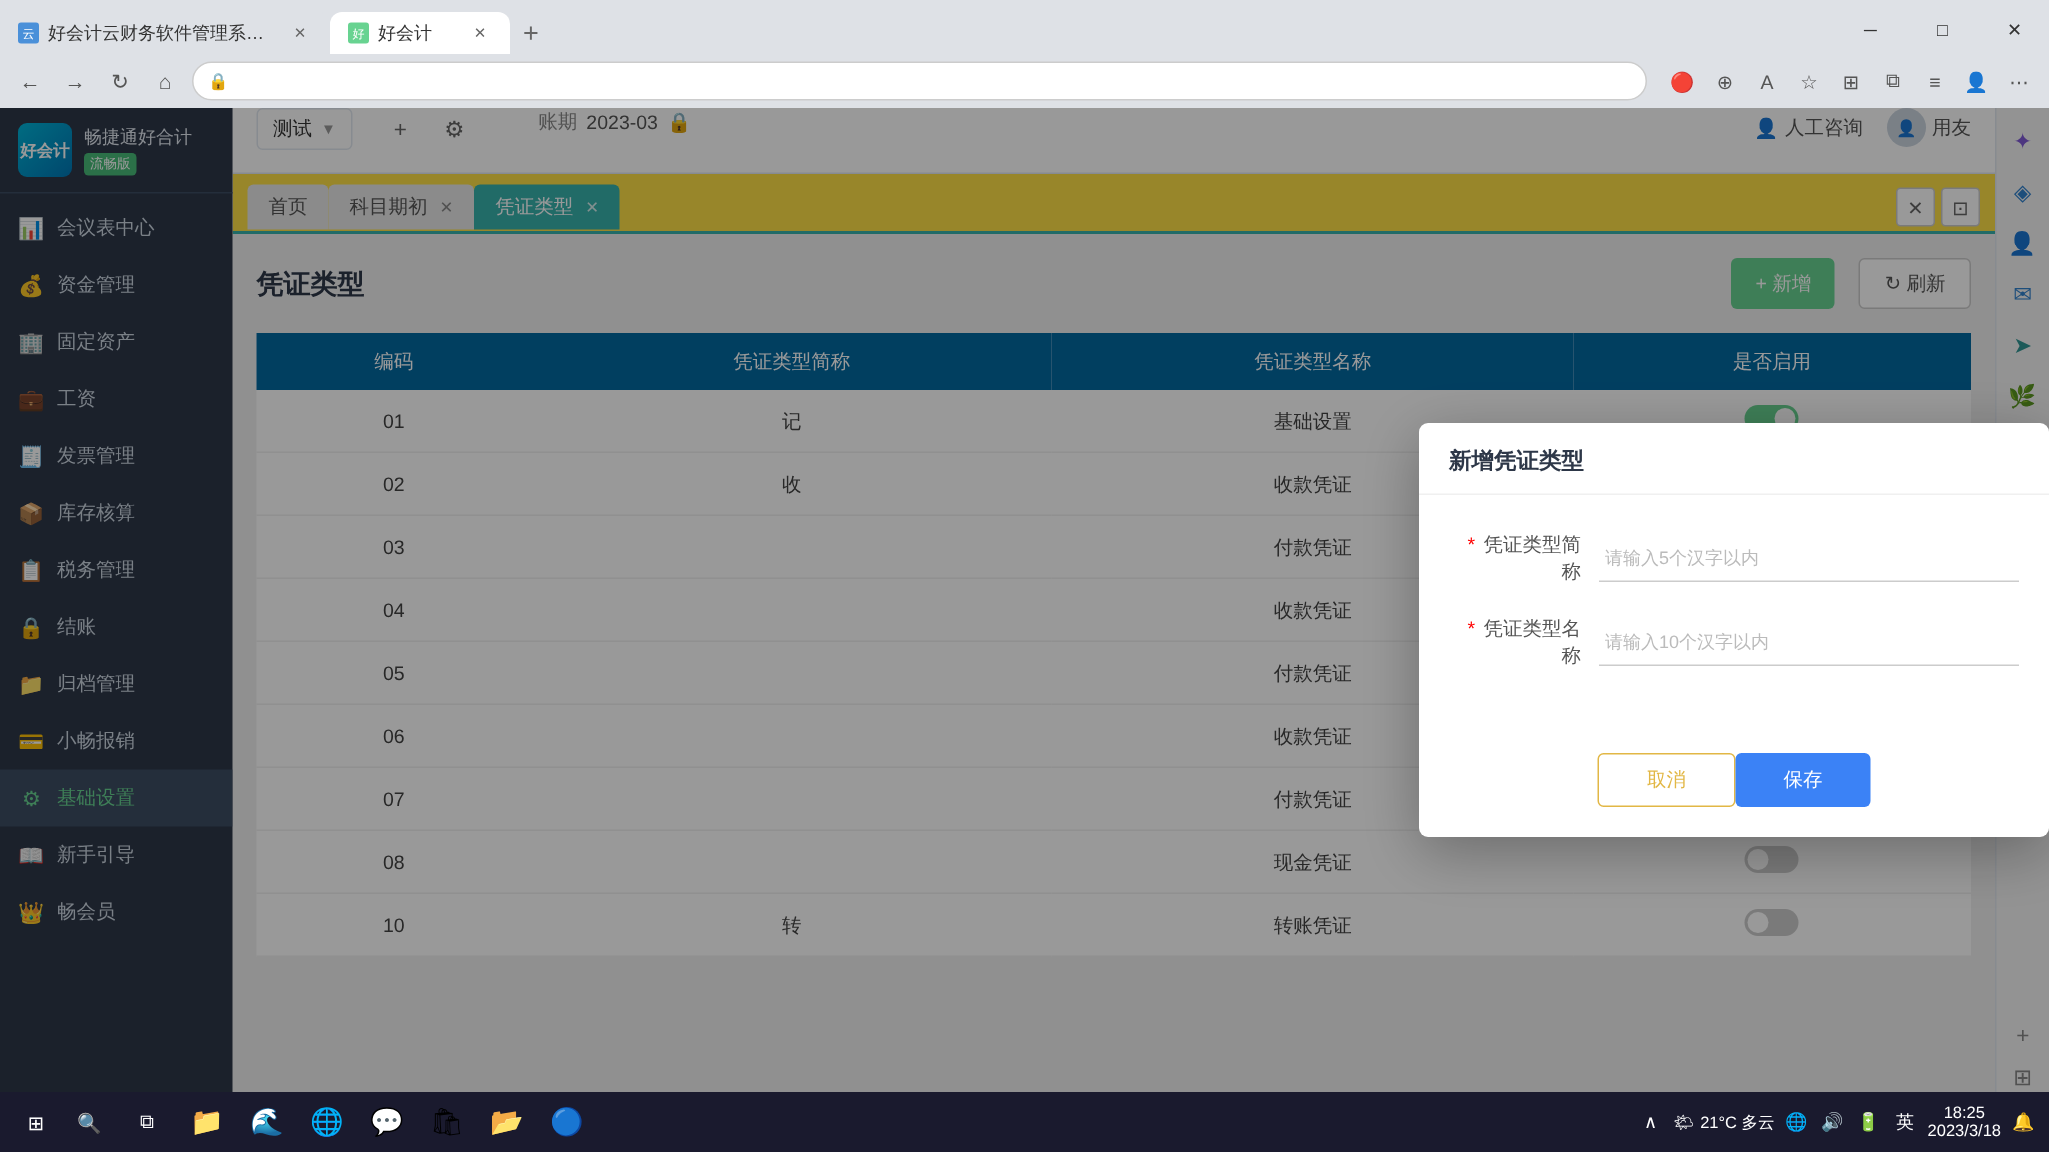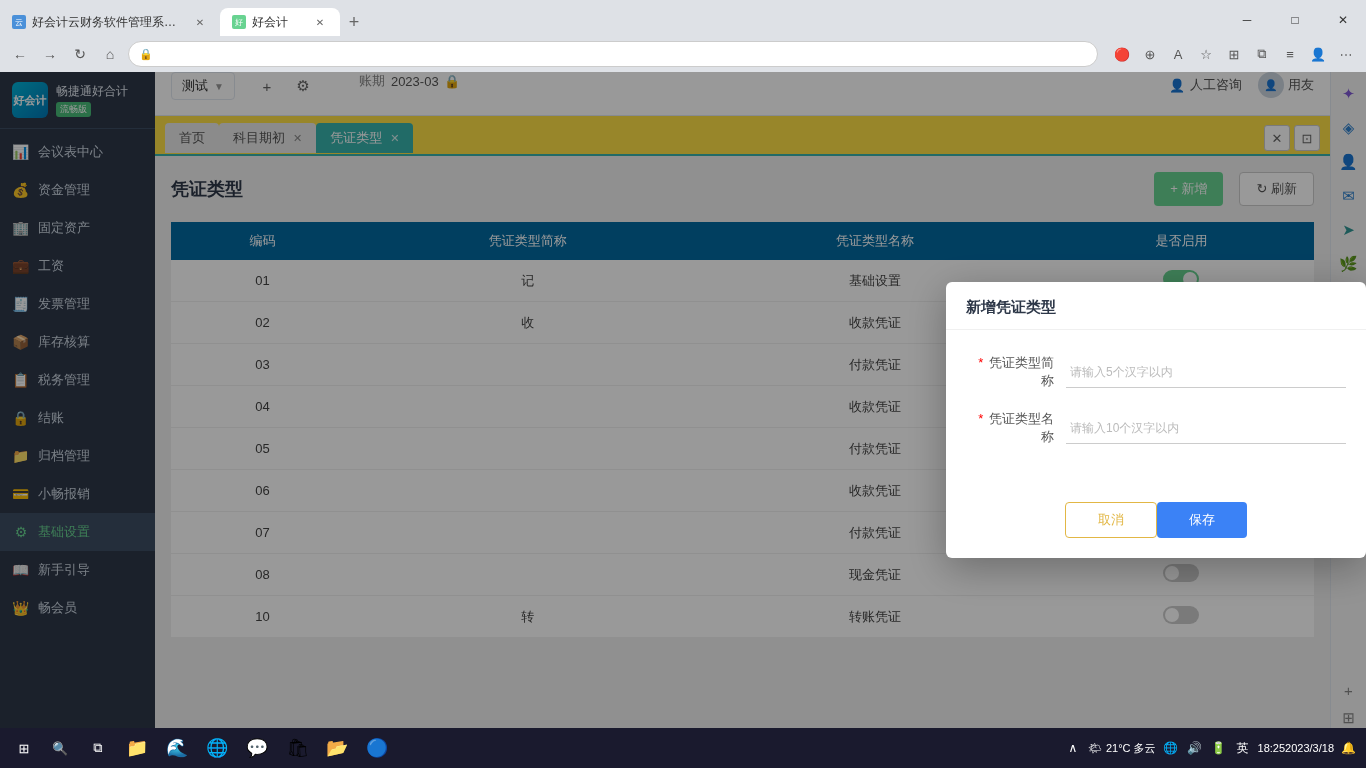--- a/index.html
+++ b/index.html
@@ -103,21 +103,21 @@
     .rs-icon.blue { color: #3182ce; }
     .rs-icon.teal { color: #319795; }
     .rs-icon.green { color: #38a169; }
 
     
     .taskbar { height: 40px; background: #1a1a2e; display: flex; align-items: center; padding: 0 8px; gap: 4px; position: fixed; bottom: 0; left: 0; right: 0; z-index: 2000; }
     .taskbar-start { width: 32px; height: 32px; display: flex; align-items: center; justify-content: center; color: white; cursor: pointer; }
     .taskbar-search { width: 32px; height: 32px; display: flex; align-items: center; justify-content: center; color: white; cursor: pointer; }
     .taskbar-btn { width: 36px; height: 36px; display: flex; align-items: center; justify-content: center; cursor: pointer; border-radius: 4px; }
     .taskbar-right { margin-left: auto; display: flex; align-items: center; gap: 6px; color: white; font-size: 11px; }
-    .taskbar-clock { display: flex; flex-direction: row; align-items: center; color: white; font-size: 11px; cursor: pointer; }
+    .taskbar-clock { display: flex; flex-direction: column; align-items: center; color: white; font-size: 11px; cursor: pointer; }
     .taskbar-tray-icon { width: 18px; height: 18px; display: flex; align-items: center; justify-content: center; color: white; font-size: 12px; }
     .weather-info { display: flex; align-items: center; gap: 4px; color: white; font-size: 11px; }
   </style>
 </head>
 <body>
 
 <div class="browser-chrome">
   <div class="browser-tabs">
     <div class="browser-tab">
       <div class="favicon">云</div>

